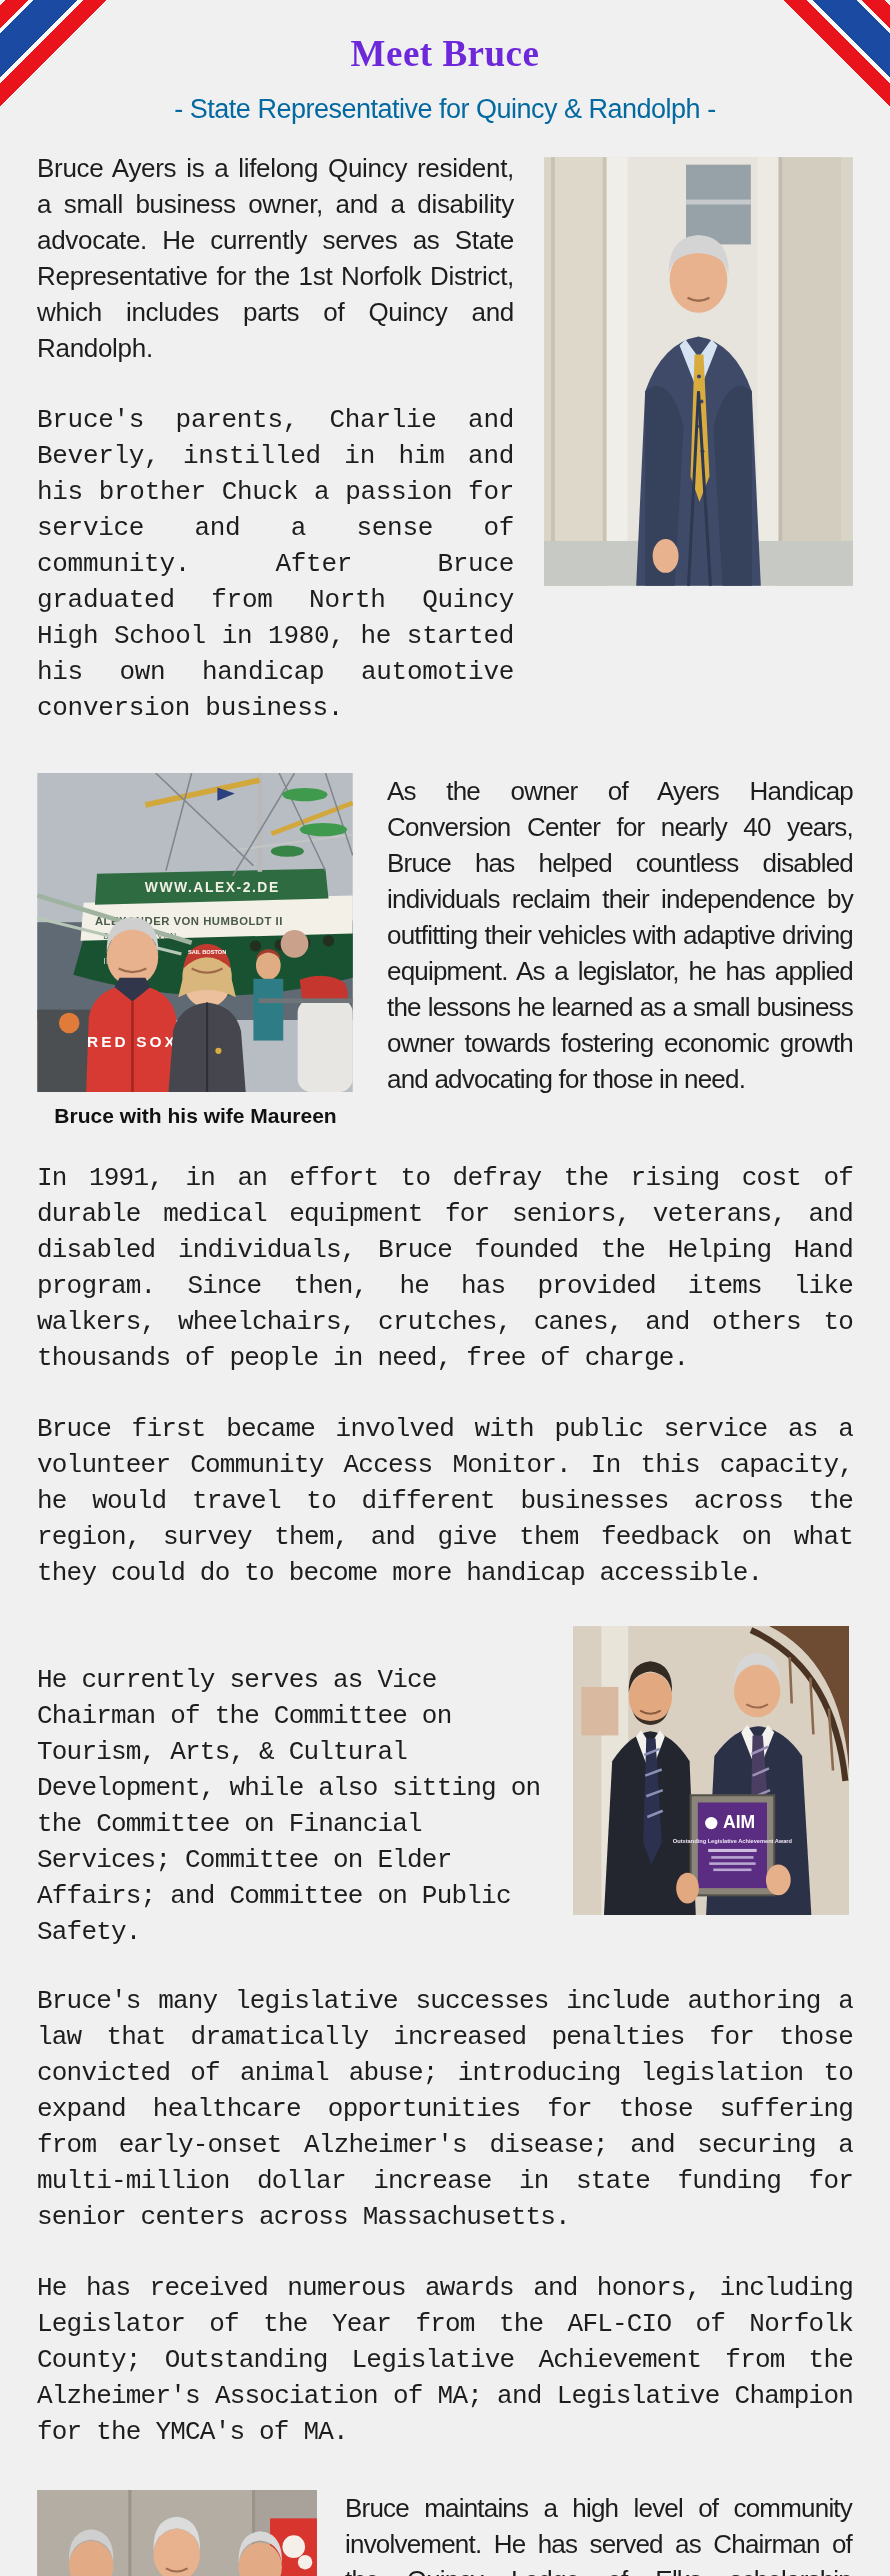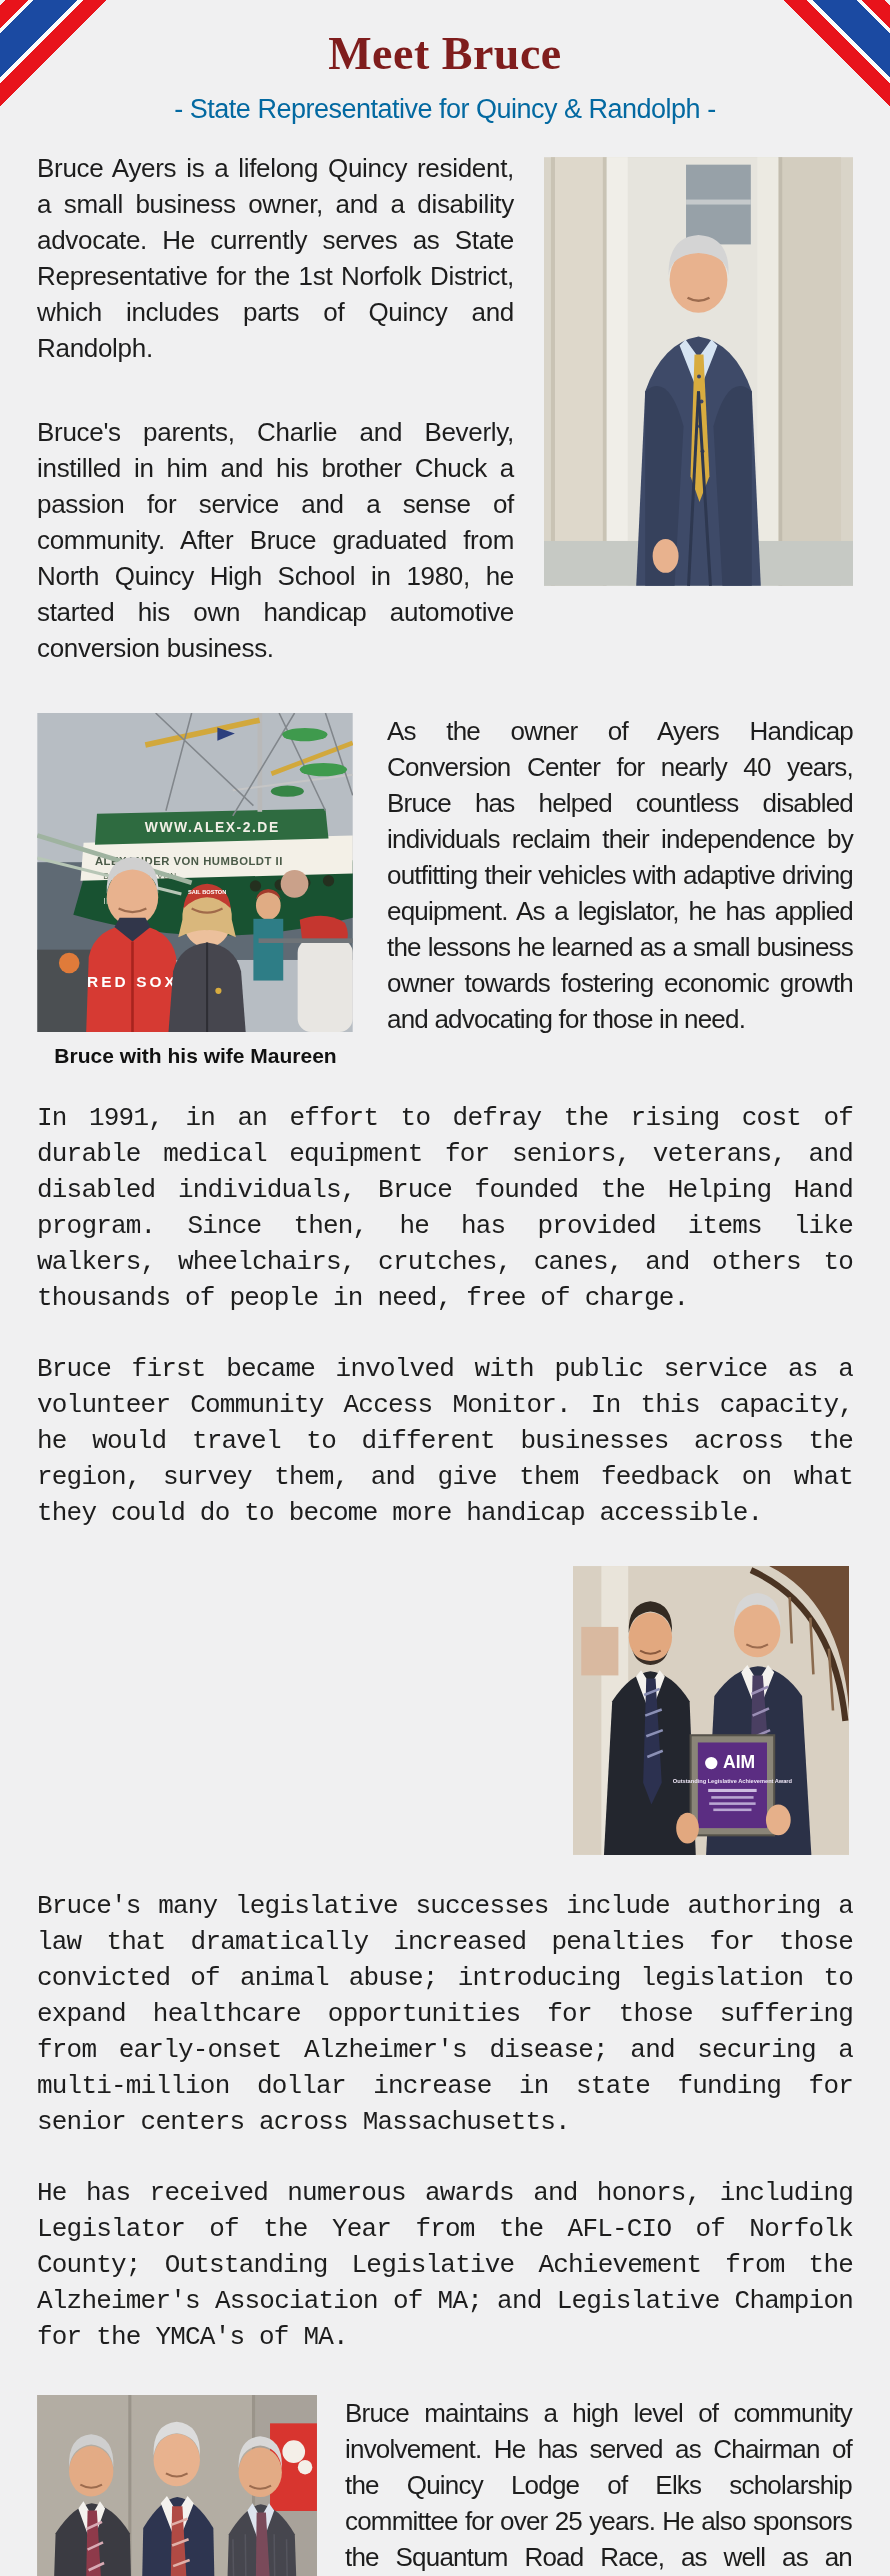--- a/index.html
+++ b/index.html
@@ -10,30 +10,30 @@
     color:#1d1d1d;
   }
   .ribbon{position:absolute;top:0;width:170px;height:170px;pointer-events:none;}
   .ribbon.tl{left:0;
     background:linear-gradient(135deg,rgba(0,0,0,0) 0 4.1px,#e8131b 4.1px 20px,#fbfbfb 20px 24px,#1b4aa2 24px 55px,#fbfbfb 55px 59px,#e8131b 59px 75px,rgba(0,0,0,0) 75px);}
   .ribbon.tr{right:0;
     background:linear-gradient(225deg,rgba(0,0,0,0) 0 4.1px,#e8131b 4.1px 20px,#fbfbfb 20px 24px,#1b4aa2 24px 55px,#fbfbfb 55px 59px,#e8131b 59px 75px,rgba(0,0,0,0) 75px);}
   header{padding-top:27px;text-align:center;}
   .title{
     font-family:"Liberation Serif","DejaVu Serif",serif;
-    font-weight:bold;font-size:46px;line-height:54px;color:#7f1d1d;letter-spacing:0.5px;
+    font-weight:bold;font-size:37px;line-height:54px;color:#6d28d9;letter-spacing:0.5px;
   }
   .subtitle{margin-top:13.4px;font-size:27px;line-height:31px;color:#0369a1;letter-spacing:-0.5px;}
   .content{margin:0 37px;width:816px;}
   p{margin:0;}
   .body-text{font-size:26px;line-height:36px;text-align:justify;}
   .cond{letter-spacing:-0.8px;}
   .norm{letter-spacing:-0.3px;}
   .ragged{text-align:left;}
-  .pgap{margin-top:48px;}
+  .pgap{margin-top:36px;font-family:Liberation Mono, monospace;}
   .row{display:flex;align-items:flex-start;}
   .photo-frame{display:block;}
   .caption{font-weight:bold;color:#111;text-align:center;}
   .cap-ship{font-size:21px;line-height:23px;margin-top:11.3px;}
   .cap-award{font-size:17px;line-height:24px;margin-top:14.4px;}
   .sec1{margin-top:25px;}
   .sec1 .txt{width:477px;margin-right:30px;}
   .sec2{margin-top:47px;}
   .sec2 .left{width:317px;margin-right:33px;flex:none;}
   .sec2 .txt{width:466px;}
@@ -154,20 +154,21 @@
     </div>
   </div>
 
   <div class="fulls">
     <p class="body-text cond fullp">In 1991, in an effort to defray the rising cost of durable medical equipment for seniors, veterans, and disabled individuals, Bruce founded the Helping Hand program. Since then, he has provided items like walkers, wheelchairs, crutches, canes, and others to thousands of people in need, free of charge.</p>
     <p class="body-text cond fullp">Bruce first became involved with public service as a volunteer Community Access Monitor. In this capacity, he would travel to different businesses across the region, survey them, and give them feedback on what they could do to become more handicap accessible.</p>
   </div>
 
   <div class="row sec3">
     <div class="txt">
+      <p class="body-text cond ragged pgap">He currently serves as Vice Chairman of the Committee on Tourism, Arts, &amp; Cultural Development, while also sitting on the Committee on Financial Services; Committee on Elder Affairs; and Committee on Public Safety.</p>
     </div>
     <div class="right">
       <svg class="photo-frame" width="276" height="289" viewBox="0 0 535 560">
         <rect width="535" height="560" fill="#d9d0c2"></rect>
         <path d="M380 0 Q520 70 535 280 L535 0 Z" fill="#6e4c34"></path>
         <path d="M345 8 Q505 80 528 300" stroke="#4a3322" stroke-width="12" fill="none"></path>
         <path d="M420 60 L424 150 M460 100 L466 210 M496 160 L504 280" stroke="#8a6a4e" stroke-width="5"></path>
         <rect x="55" y="0" width="52" height="560" fill="#e9e4da"></rect>
         <rect x="16" y="118" width="72" height="94" fill="#d9b9a0"></rect>
         <rect x="120" y="130" width="60" height="40" fill="#3e3a30"></rect>

